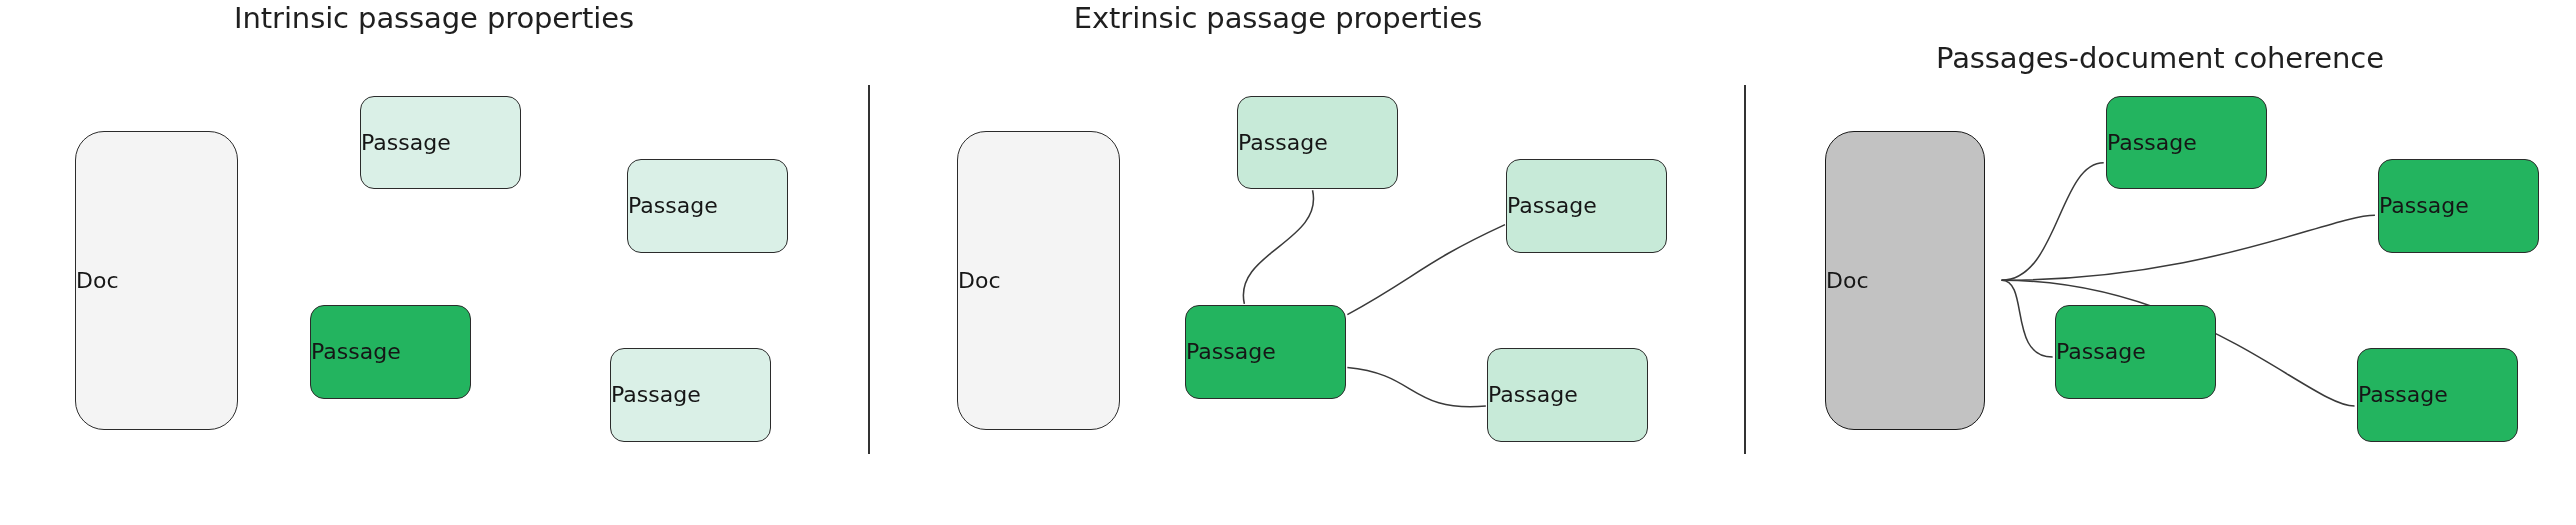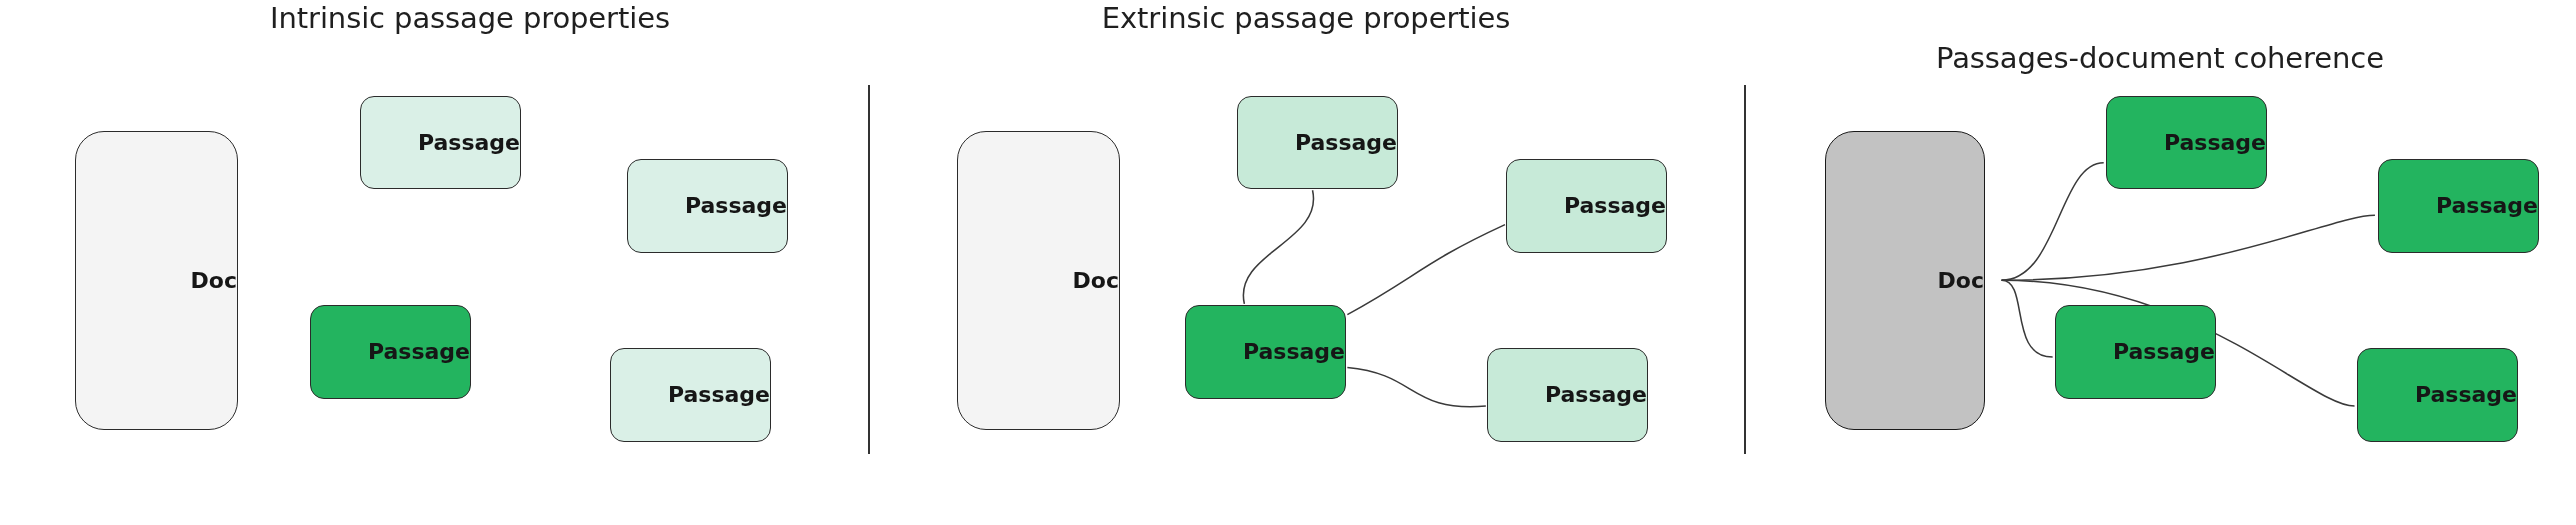--- a/index.html
+++ b/index.html
@@ -36,25 +36,24 @@
     background: #333333;
     top: 85px;
     height: 369px;
   }
   .node {
     position: absolute;
     box-sizing: border-box;
     border: 1.3px solid #2b2b2b;
     display: flex;
     align-items: center;
-    justify-content: flex-end;
+    justify-content: flex-start;
     font-family: "DejaVu Sans", sans-serif;
     color: #161616;
     z-index: 3;
-    font-weight: bold;
   }
   .node-label {
     font-size: 22px;
     line-height: 1;
     white-space: nowrap;
   }
   .node.doc-light {
     background: #f4f4f4;
     border-color: #2b2b2b;
   }
@@ -86,22 +85,22 @@
     fill: none;
     stroke: #3a3a3a;
     stroke-width: 2.4;
   }
 </style>
 </head>
 <body>
 
 <div id="stage">
 
-  <div class="panel-title" style="left:0px;width:868px;padding-left:36px;">Intrinsic passage properties</div>
-  <div class="panel-title" style="left:868px;width:876px;">Extrinsic passage properties</div>
+  <div class="panel-title" style="left:0px;width:868px;">Intrinsic passage properties</div>
+  <div class="panel-title" style="left:840px;width:876px;">Extrinsic passage properties</div>
   <div class="panel-title" style="left:1744px;width:832px;margin-top:40px;">Passages-document coherence</div>
 
   <div class="divider" id="divider-1" style="left: 868px;"></div>
   <div class="divider" id="divider-2" style="left: 1744px;"></div>
 
   <svg class="edges" id="edge-layer" viewBox="0 0 4036 824" preserveAspectRatio="none">
       <path d="M1949.61,476 C1931.61,396 2074.44,378 2056.44,298"></path>
       <path d="M2111,492.8 C2221,432.8 2228,411.9 2358,351.9"></path>
       <path d="M2111,575.6800000000001 C2221,585.6800000000001 2208,646.14 2328,636.14"></path>
       <path d="M3136,439 C3224,439 3226,255.12 3296,255.12"></path>

